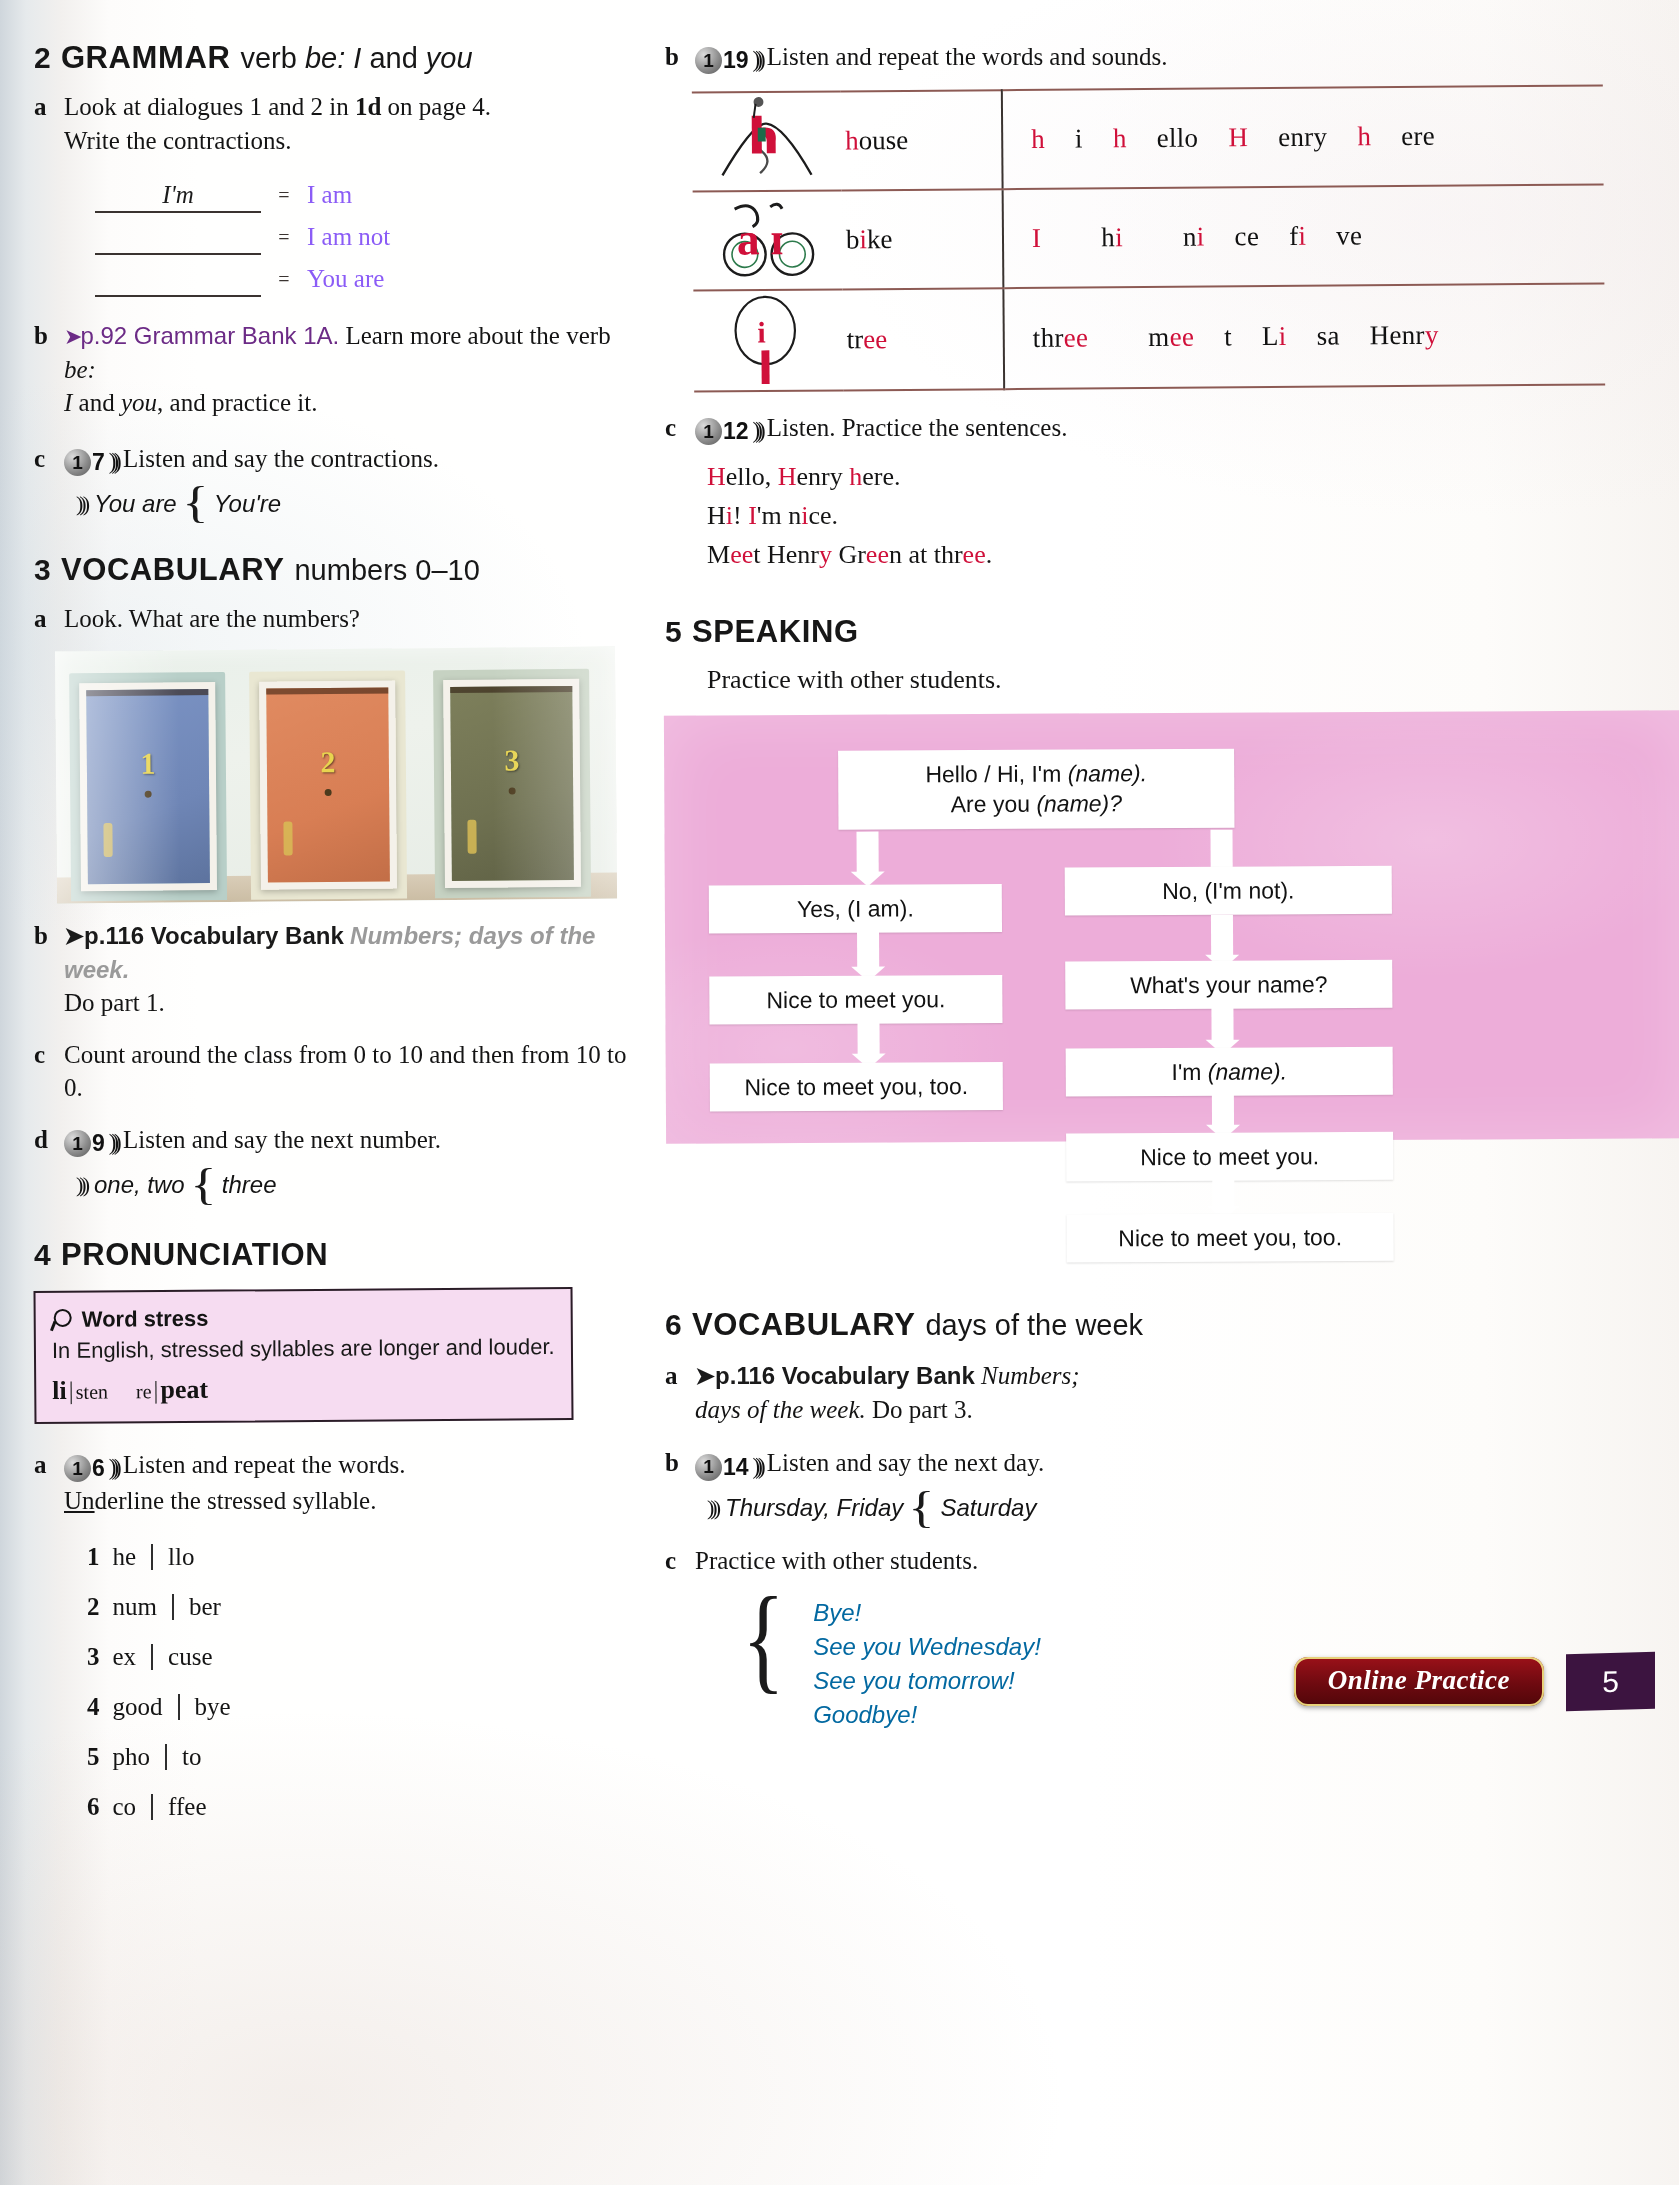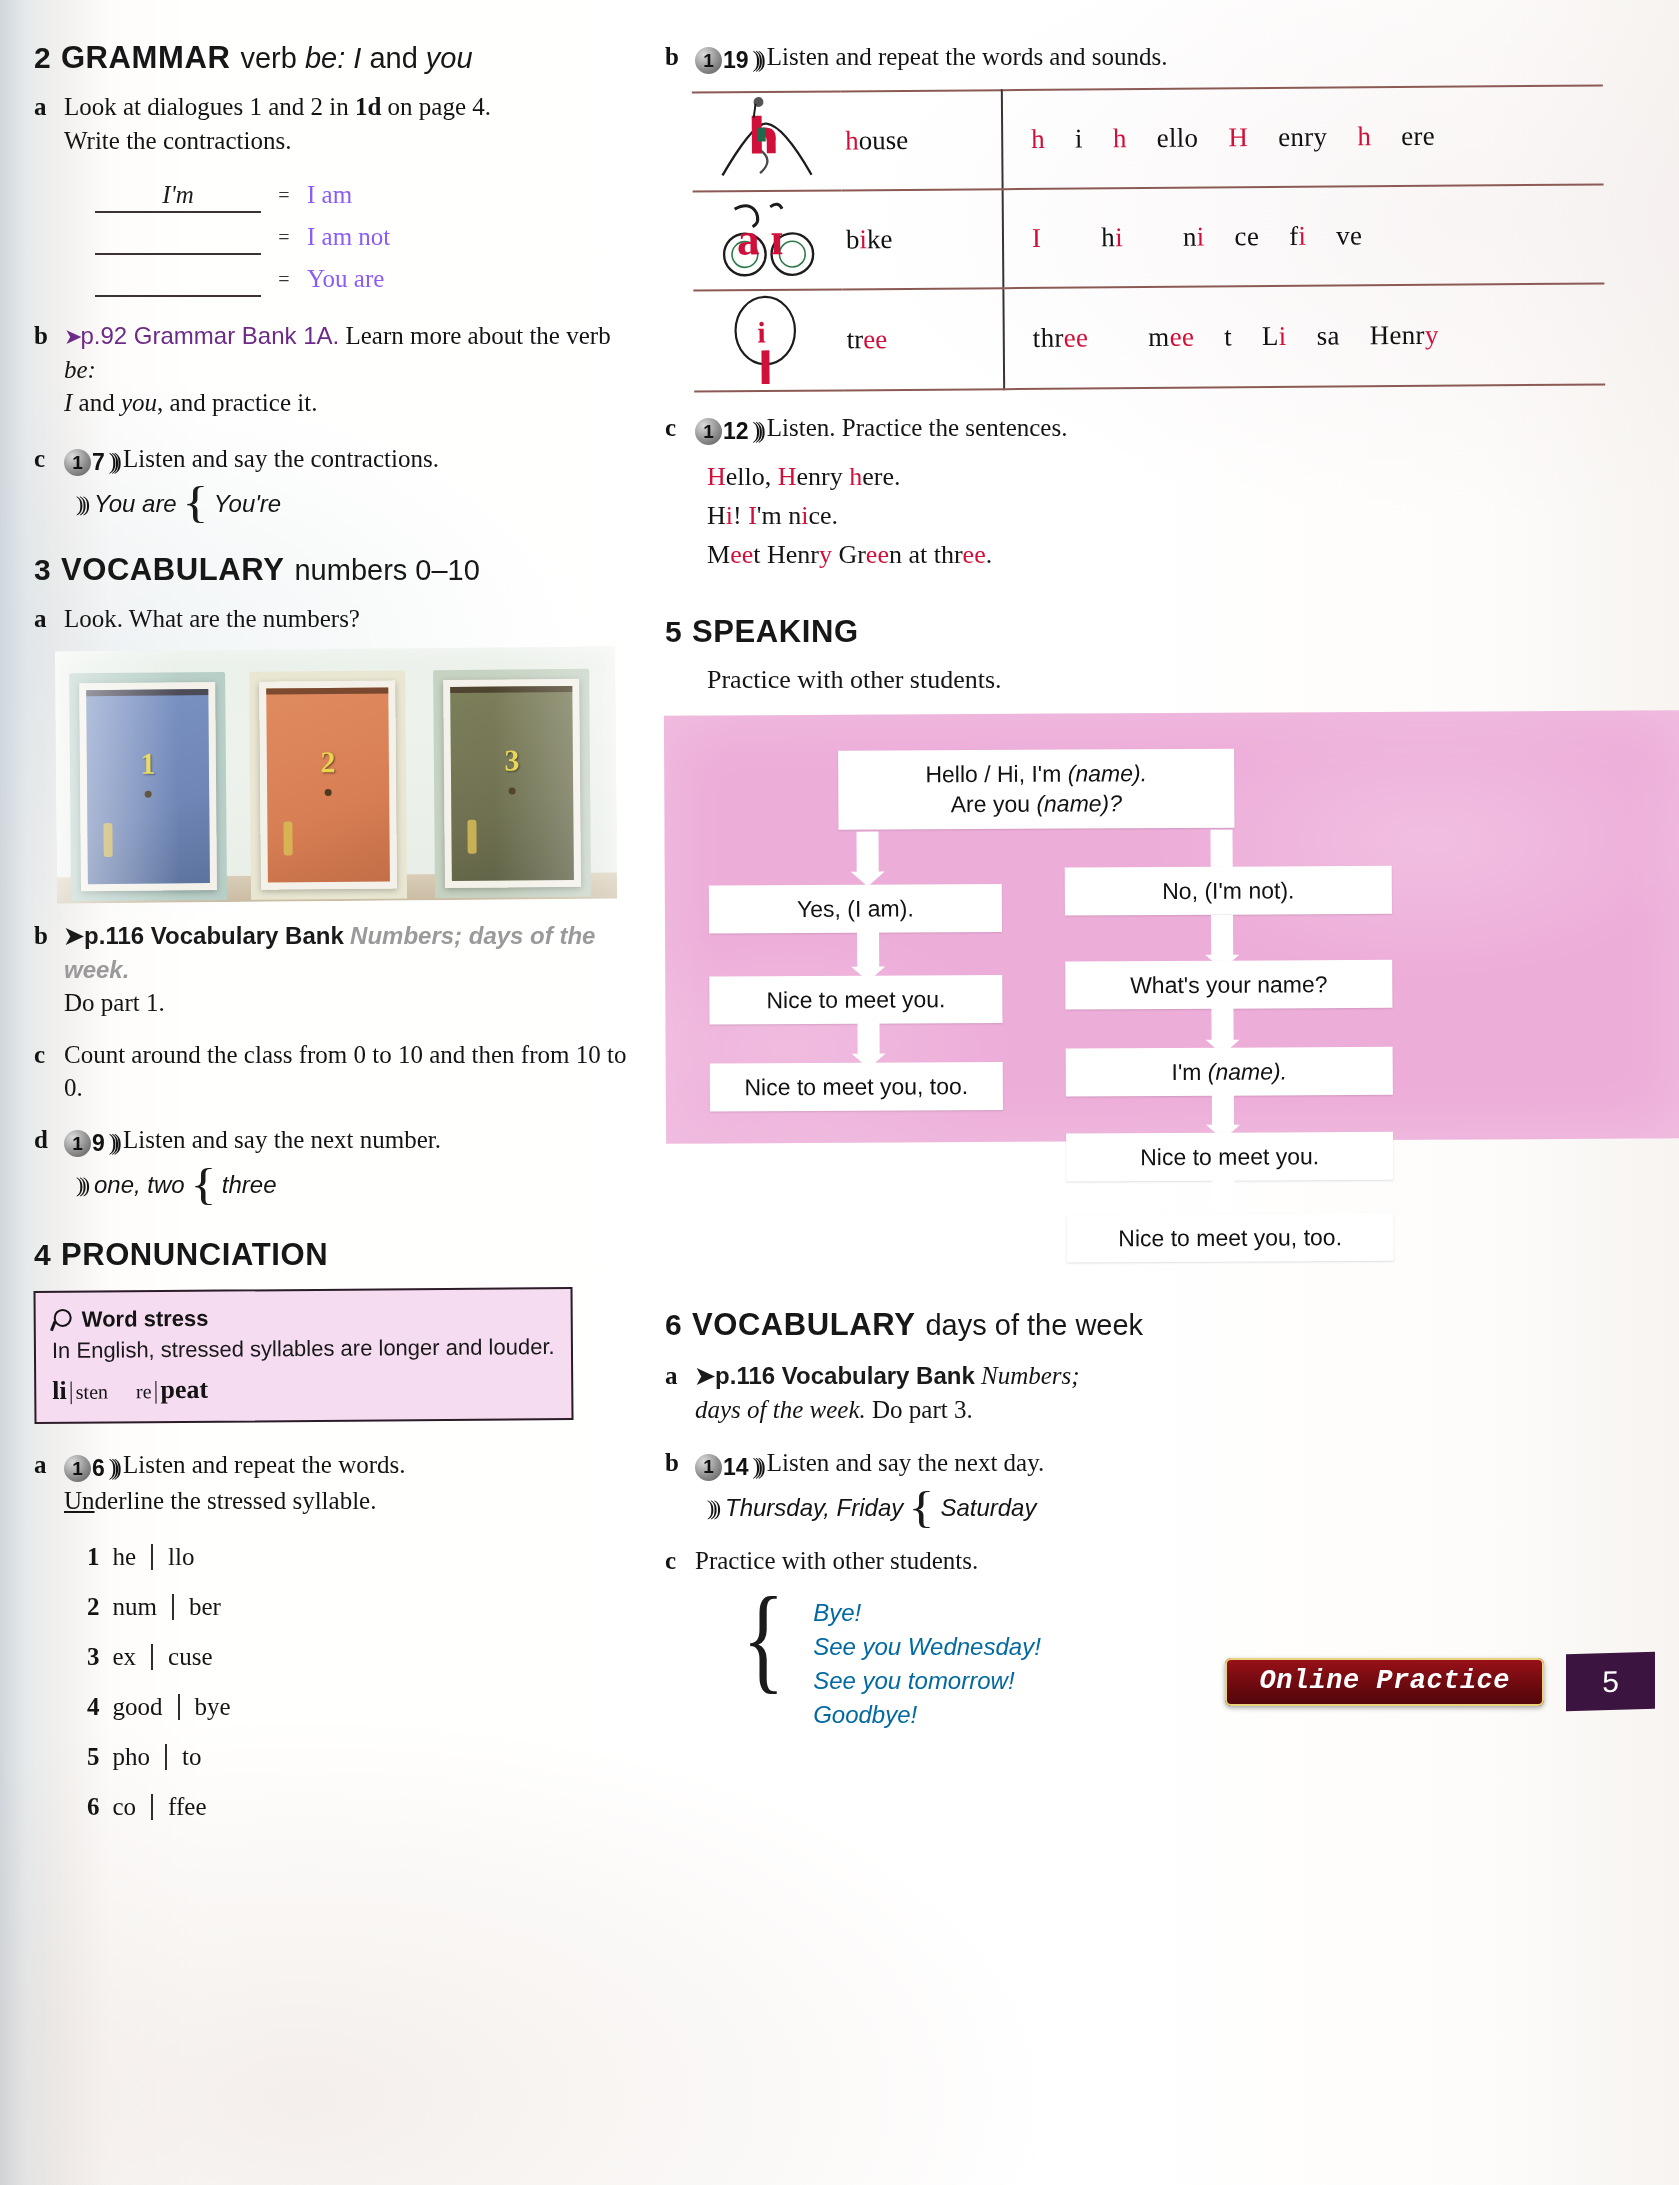--- a/index.html
+++ b/index.html
@@ -412,26 +412,26 @@
 
   
   .footer {
     position: absolute;
     right: 0; bottom: 22px;
     display: flex; align-items: center; gap: 0;
   }
   .op-pill {
     background: linear-gradient(180deg,#9c1119,#6e0a10 55%, #510609);
     color: #fff;
-    font-family: Liberation Mono, monospace;
+    font-family: Liberation Serif, serif;
     font-weight: bold;
     font-style: italic;
     font-size: 27px;
     padding: 8px 34px 10px 34px;
-    border-radius: 6px;
+    border-radius: 14px;
     letter-spacing: 0.5px;
     box-shadow: 0 0 0 2px #e8d27a inset, 0 2px 5px rgba(0,0,0,.35);
     margin-right: 22px;
   }
   .pagebox {
     background: #3c1440;
     color: #fff;
     font-family: "Liberation Sans", sans-serif;
     font-size: 30px;
     width: 89px;

